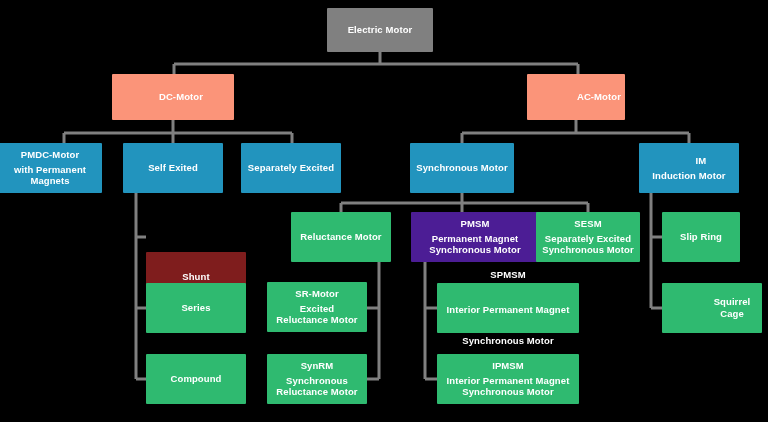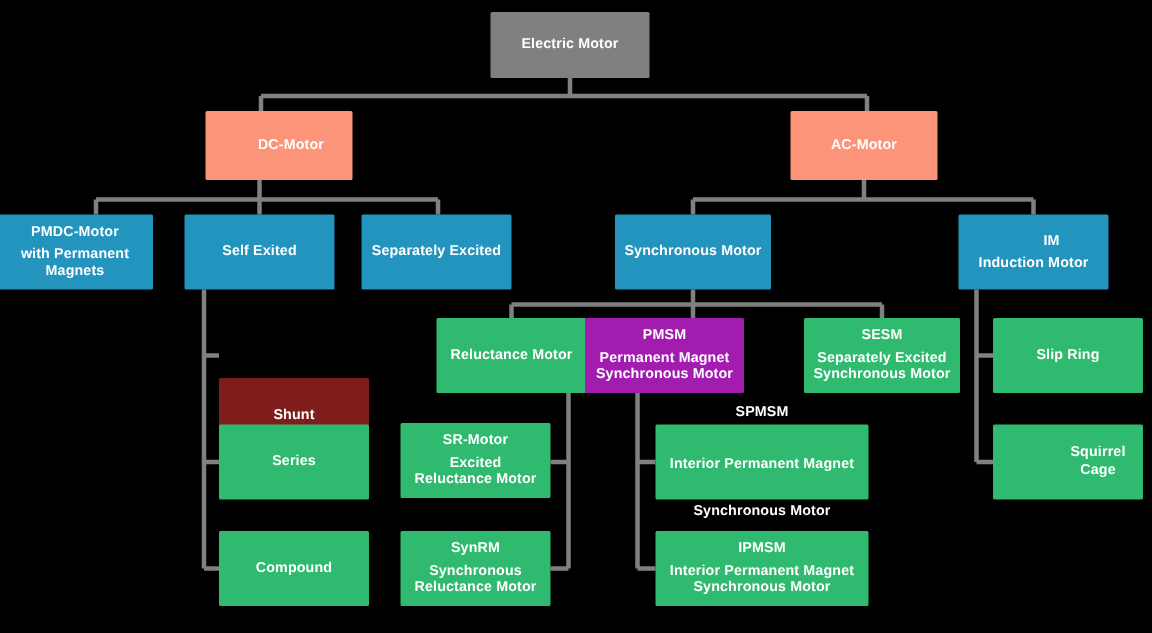--- a/index.html
+++ b/index.html
@@ -43,24 +43,24 @@
       <path d="M576,120 L576,133 M462,133 L689,133 M462,133 L462,143 M689,133 L689,143" stroke="#808080" stroke-width="3" fill="none" stroke-linecap="butt"></path>
       <path d="M136,193 L136,379 M136,237 L146,237 M136,308 L146,308 M136,379 L146,379" stroke="#808080" stroke-width="3" fill="none" stroke-linecap="butt"></path>
       <path d="M462,193 L462,203 M341,203 L588,203 M341,203 L341,212 M462,203 L462,212 M588,203 L588,212" stroke="#808080" stroke-width="3" fill="none" stroke-linecap="butt"></path>
       <path d="M379,262 L379,379 M379,308 L367,308 M379,379 L367,379" stroke="#808080" stroke-width="3" fill="none" stroke-linecap="butt"></path>
       <path d="M425,262 L425,379 M425,308 L437,308 M425,379 L437,379" stroke="#808080" stroke-width="3" fill="none" stroke-linecap="butt"></path>
       <path d="M651,193 L651,308 M651,237 L662,237 M651,308 L662,308" stroke="#808080" stroke-width="3" fill="none" stroke-linecap="butt"></path>
     </svg>
 <div class="node one" style="left: 327px; top: 8px; width: 106px; height: 44px; background: rgb(128, 128, 128);">
       <div class="l1">Electric Motor</div>
     </div>
-    <div class="node one" style="left: 137px; top: 74px; width: 98px; height: 46px; background: rgb(251, 148, 121); padding-left: 20px;">
+    <div class="node one" style="left: 112px; top: 74px; width: 122px; height: 46px; background: rgb(251, 148, 121); padding-left: 20px;">
       <div class="l1">DC-Motor</div>
     </div>
-    <div class="node one" style="left: 527px; top: 74px; width: 98px; height: 46px; background: rgb(251, 148, 121);">
+    <div class="node one" style="left: 527px; top: 74px; width: 98px; height: 46px; background: rgb(251, 148, 121); align-items: flex-end;">
       <div class="l1">AC-Motor</div>
     </div>
     <div class="node three" style="left: -2px; top: 143px; width: 104px; height: 50px; background: rgb(34, 148, 190);">
       <div class="l1">PMDC-Motor</div>
       <div class="l2">with Permanent</div>
       <div class="l3">Magnets</div>
     </div>
     <div class="node one" style="left: 123px; top: 143px; width: 100px; height: 50px; background: rgb(34, 148, 190);">
       <div class="l1">Self Exited</div>
     </div>
@@ -89,39 +89,39 @@
     <div class="node three" style="left: 267px; top: 282px; width: 100px; height: 50px; background: rgb(47, 186, 112);">
       <div class="l1">SR-Motor</div>
       <div class="l2">Excited</div>
       <div class="l3">Reluctance Motor</div>
     </div>
     <div class="node three" style="left: 267px; top: 354px; width: 100px; height: 50px; background: rgb(47, 186, 112);">
       <div class="l1">SynRM</div>
       <div class="l2">Synchronous</div>
       <div class="l3">Reluctance Motor</div>
     </div>
-    <div class="node three" style="left: 390px; top: 212px; width: 106px; height: 50px; background: #a21caf;">
+    <div class="node three" style="left: 411px; top: 212px; width: 128px; height: 50px; background: #4c1d95;">
       <div class="l1">PMSM</div>
       <div class="l2">Permanent Magnet</div>
       <div class="l3">Synchronous Motor</div>
     </div>
     <div class="node three" style="left: 536px; top: 212px; width: 104px; height: 50px; background: rgb(47, 186, 112);">
       <div class="l1">SESM</div>
       <div class="l2">Separately Excited</div>
       <div class="l3">Synchronous Motor</div>
     </div>
     <div class="node three" style="left: 437px; top: 283px; width: 142px; height: 50px; background: rgb(47, 186, 112); gap: 20px;">
       <div class="l1">SPMSM</div>
       <div class="l2">Interior Permanent Magnet</div>
       <div class="l3">Synchronous Motor</div>
     </div>
     <div class="node three" style="left: 437px; top: 354px; width: 142px; height: 50px; background: rgb(47, 186, 112);">
       <div class="l1">IPMSM</div>
       <div class="l2">Interior Permanent Magnet</div>
       <div class="l3">Synchronous Motor</div>
     </div>
-    <div class="node one" style="left: 662px; top: 212px; width: 100px; height: 50px; background: rgb(47, 186, 112);">
+    <div class="node one" style="left: 662px; top: 212px; width: 78px; height: 50px; background: rgb(47, 186, 112);">
       <div class="l1">Slip Ring</div>
     </div>
     <div class="node one" style="left: 662px; top: 283px; width: 100px; height: 50px; background: rgb(47, 186, 112); padding-left: 44px;">
       <div class="l1">Squirrel Cage</div>
     </div>
   </div>
 
 </body></html>

